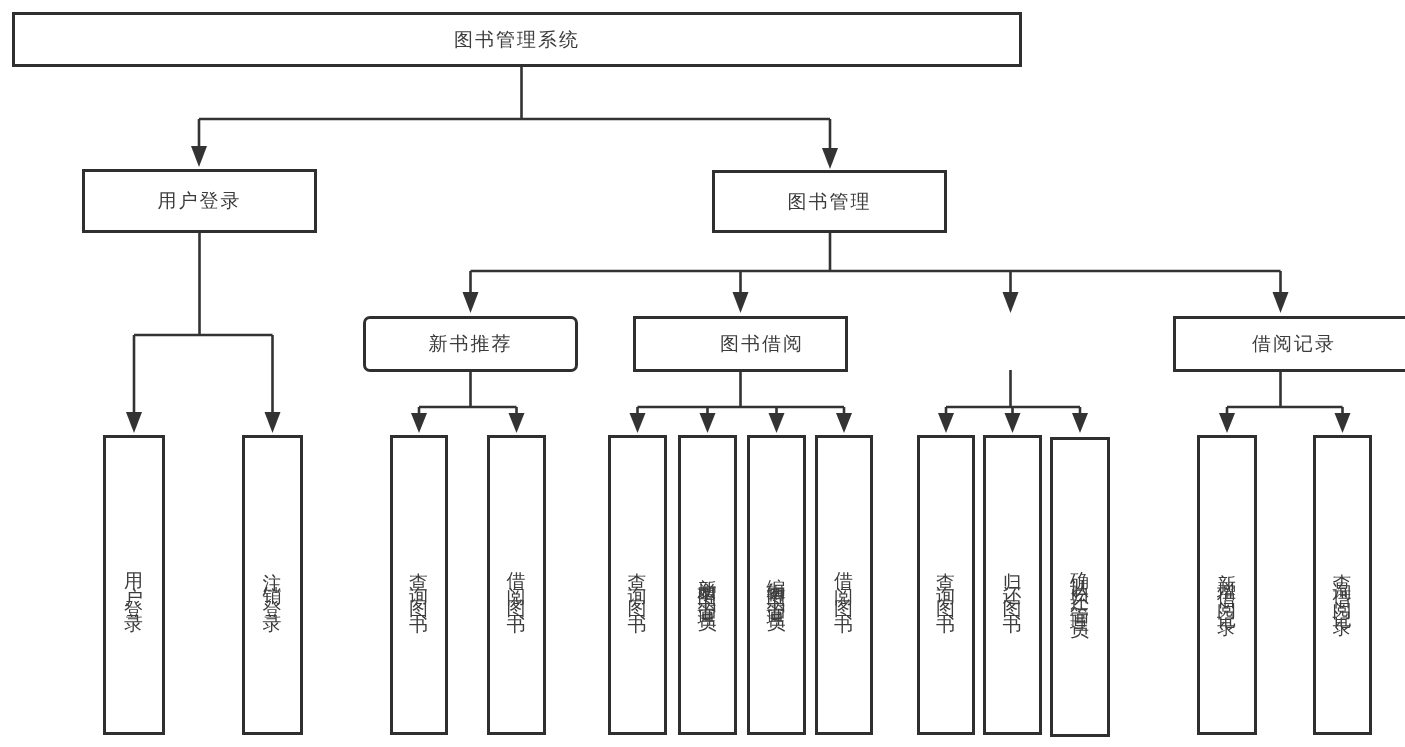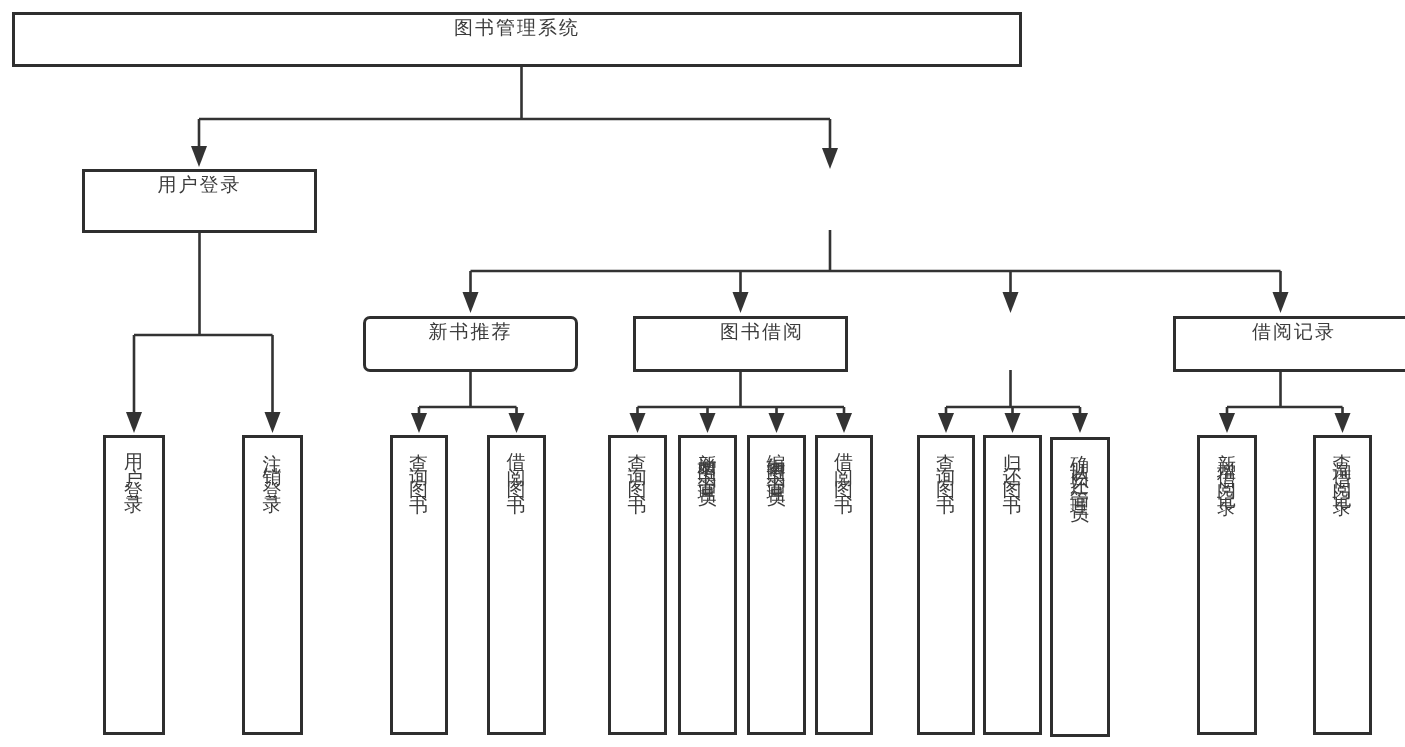--- a/index.html
+++ b/index.html
@@ -36,20 +36,21 @@
     fill: var(--line);
     stroke: none;
   }
 
   .node {
     position: absolute;
     box-sizing: border-box;
     background: var(--fill);
     border: 3px solid var(--border);
     display: flex;
+    align-items: center;
     justify-content: center;
     z-index: 1;
     color: var(--text);
   }
   .h-node span {
     font-size: 19px;
     letter-spacing: 2px;
     white-space: nowrap;
   }
   .v-node span {
@@ -129,20 +130,23 @@
     </g>
   </svg>
 
   <div class="node h-node" style="left:12px; top:12px; width:1010px; height:55px;">
     <span>图书管理系统</span>
   </div>
 
   <div class="node h-node" style="left:82px; top:169px; width:235px; height:64px;">
     <span>用户登录</span>
   </div>
+  <div class="node h-node" style="left:712px; top:170px; width:235px; height:63px;">
+    <span>图书管理</span>
+  </div>
 
   <div class="node h-node" style="left:363px; top:316px; width:215px; height:56px;border-radius:7px;">
     <span>新书推荐</span>
   </div>
   <div class="node h-node" style="left:633px; top:316px; width:215px; height:56px;padding-left:43px;">
     <span>图书借阅</span>
   </div>
   <div class="node h-node" style="left:1173px; top:316px; width:242px; height:56px;">
     <span>借阅记录</span>
   </div>

